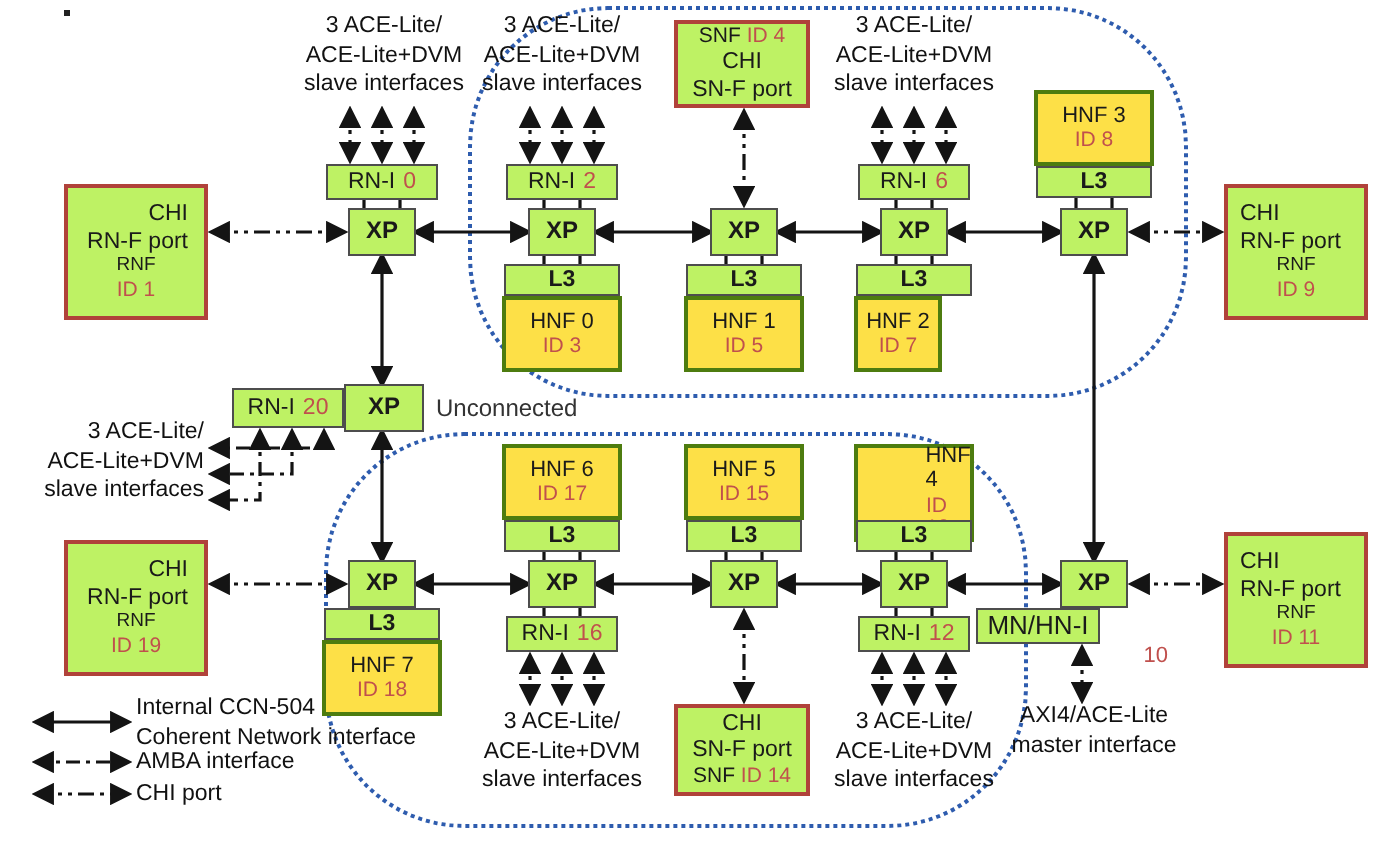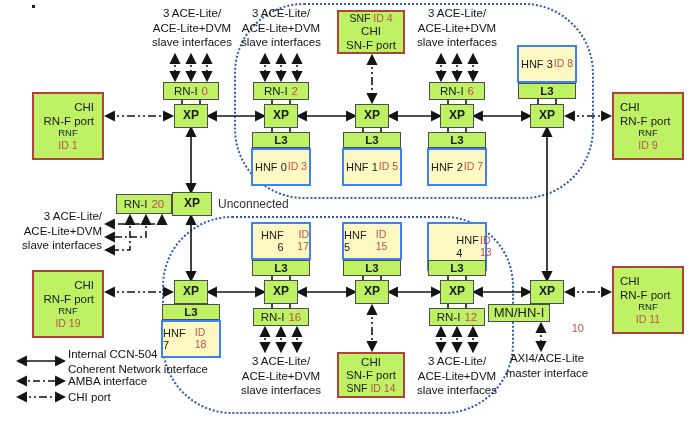--- a/index.html
+++ b/index.html
@@ -4,21 +4,21 @@
 <style>
   html,body{margin:0;padding:0;background:#fff;}
   #stage{position:relative;width:690px;height:424px;background:#fff;overflow:hidden;
          font-family:"Liberation Sans",sans-serif;color:#1a1a1a;}
   .box{position:absolute;box-sizing:border-box;border:1.6px solid #4d4d4d;background:#bef264;
        display:flex;align-items:center;justify-content:center;font-size:12px;line-height:1.1;z-index:3;}
   .bold{font-weight:bold;}
   .rni{font-size:11.5px;}
   .num{color:#c0504d;margin-left:4px;}
   .red{color:#c0504d;}
-  .hnf{background:#fef9c3;border:2px solid #3b82f6;flex-direction:row;font-size:11px;gap:1px;}
+  .hnf{background:#fde047;border:2px solid #4d7c0f;flex-direction:column;font-size:11px;gap:1px;}
   .hnf .red{font-size:10.5px;}
   .redbox{border:2px solid #b0423a;}
   .chibox{flex-direction:column;align-items:stretch;justify-content:center;font-size:11.5px;gap:1px;}
   .chibox .s{font-size:9.5px;text-align:center;}
   .chibox .i{font-size:10.5px;text-align:center;}
   .chi-left .t{text-align:right;padding-right:8px;}
   .chi-right .t{text-align:left;padding-left:6px;}
   .snfbox{flex-direction:column;font-size:11.5px;gap:1px;}
   .snfbox .s1{font-size:10.5px;}
   .lbl{position:absolute;font-size:11.5px;line-height:1.28;text-align:center;color:#111;z-index:2;}
@@ -178,21 +178,21 @@
   <div class="box bold" style="left:343px;top:132px;width:58px;height:16px;font-size:11.5px;">L3</div>
   <div class="box bold" style="left:428px;top:132px;width:58px;height:16px;font-size:11.5px;">L3</div>
   <div class="box hnf" style="left:251px;top:148px;width:60px;height:38px;">
     <div>HNF 0</div>
       <div class="red">ID 3</div>
   </div>
   <div class="box hnf" style="left:342px;top:148px;width:60px;height:38px;">
     <div>HNF 1</div>
       <div class="red">ID 5</div>
   </div>
-  <div class="box hnf" style="left:427px;top:148px;width:60px;height:38px;">
+  <div class="box hnf" style="left:427px;top:148px;width:44px;height:38px;">
     <div>HNF 2</div>
       <div class="red">ID 7</div>
   </div>
 
   <div class="box redbox chibox chi-left" style="left:32px;top:92px;width:72px;height:68px;">
     <div class="t">CHI</div>
     <div class="t">RN-F port</div>
     <div class="s">RNF</div>
     <div class="i red">ID 1</div>
   </div>

